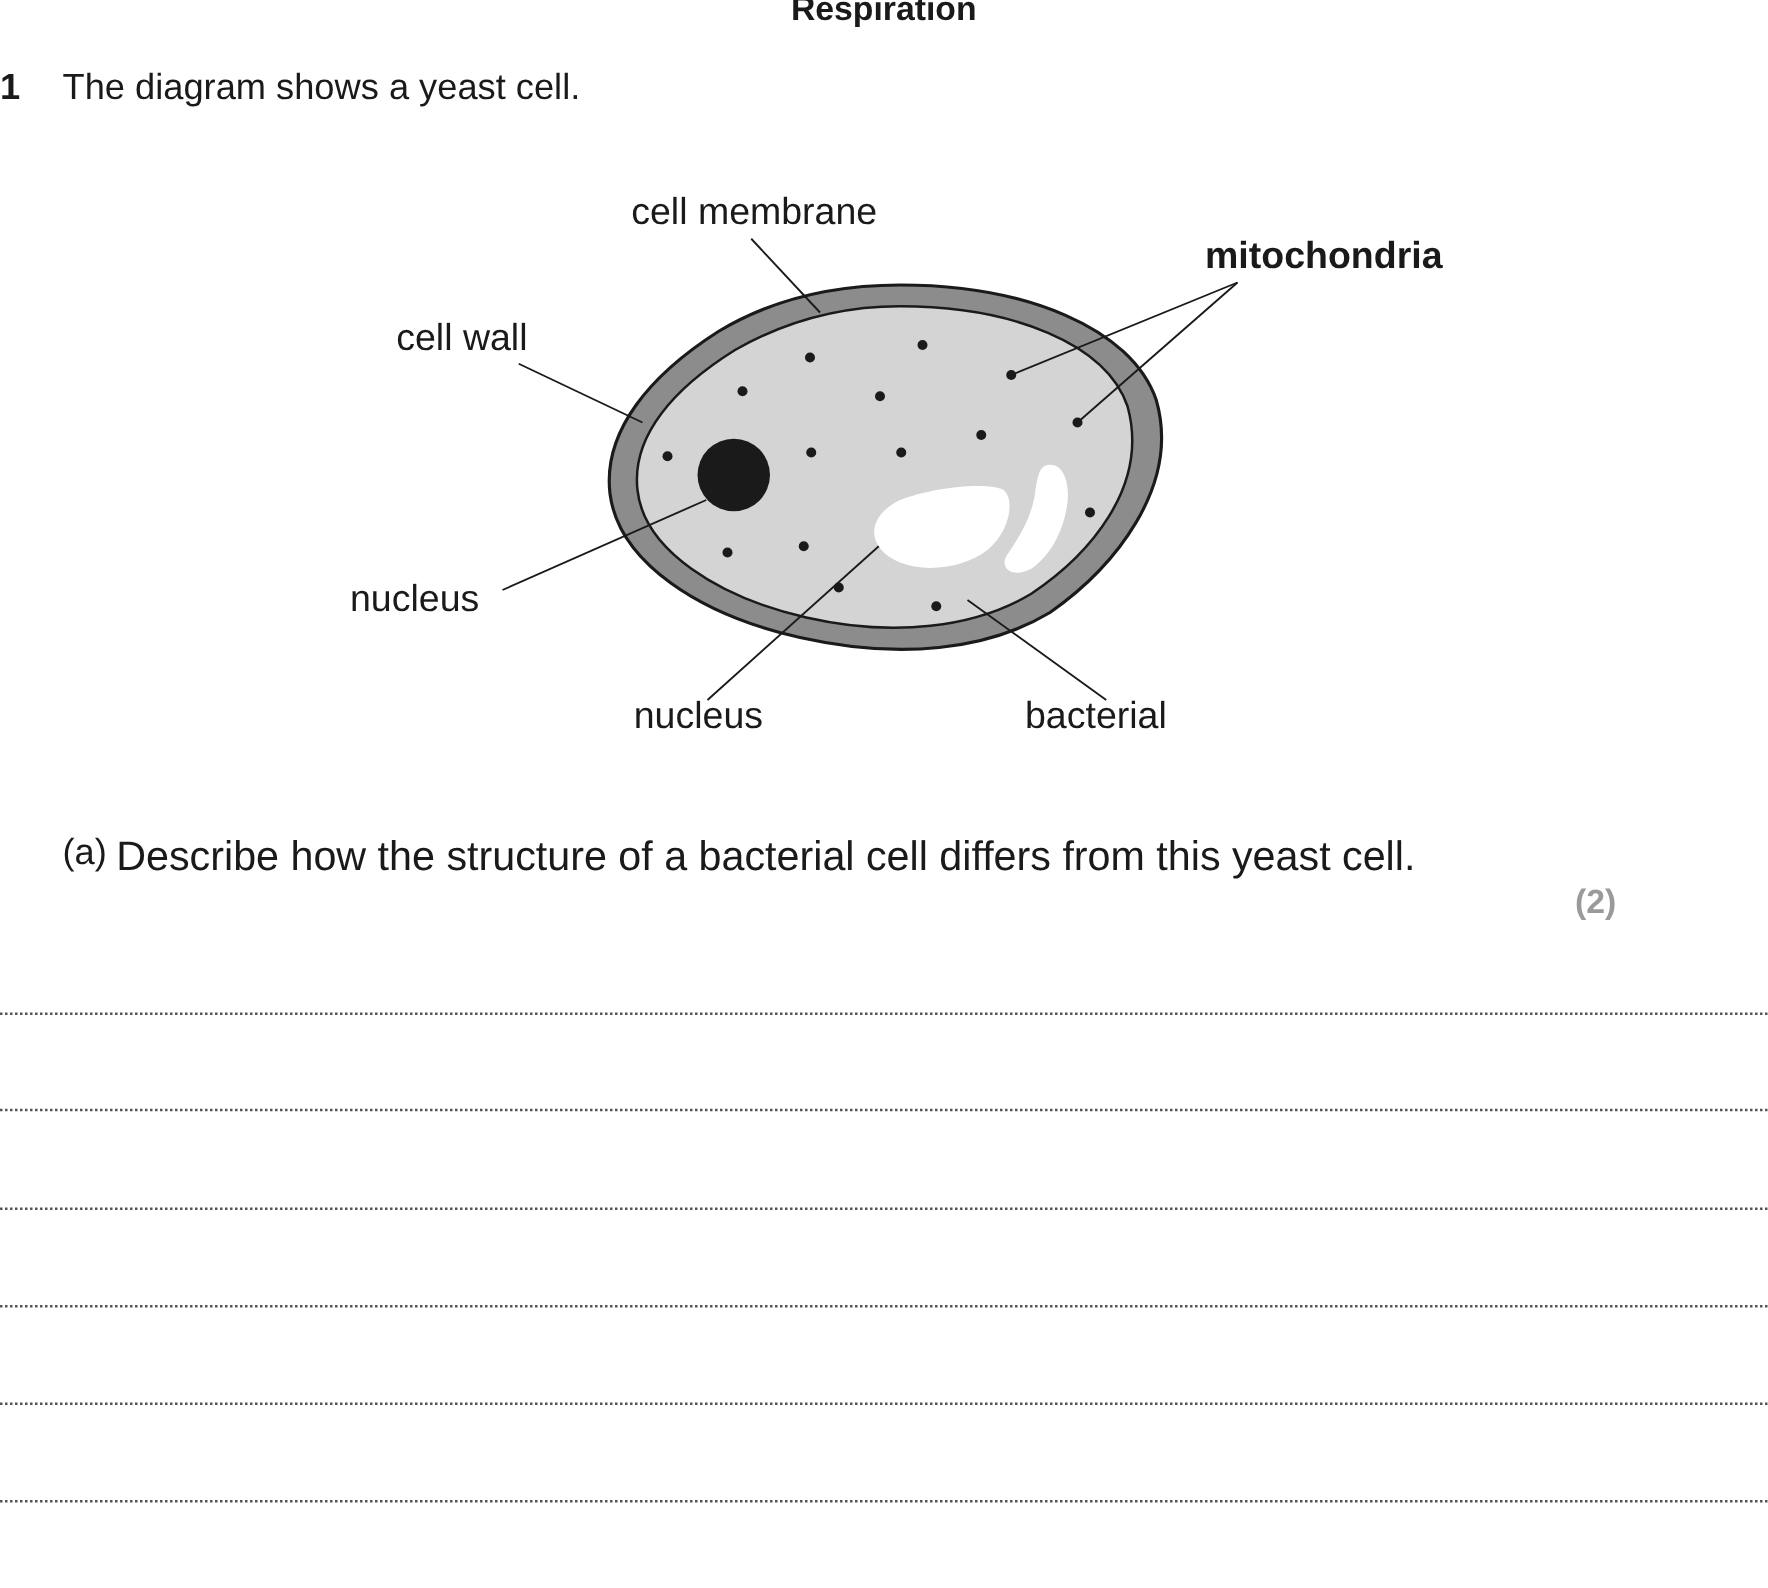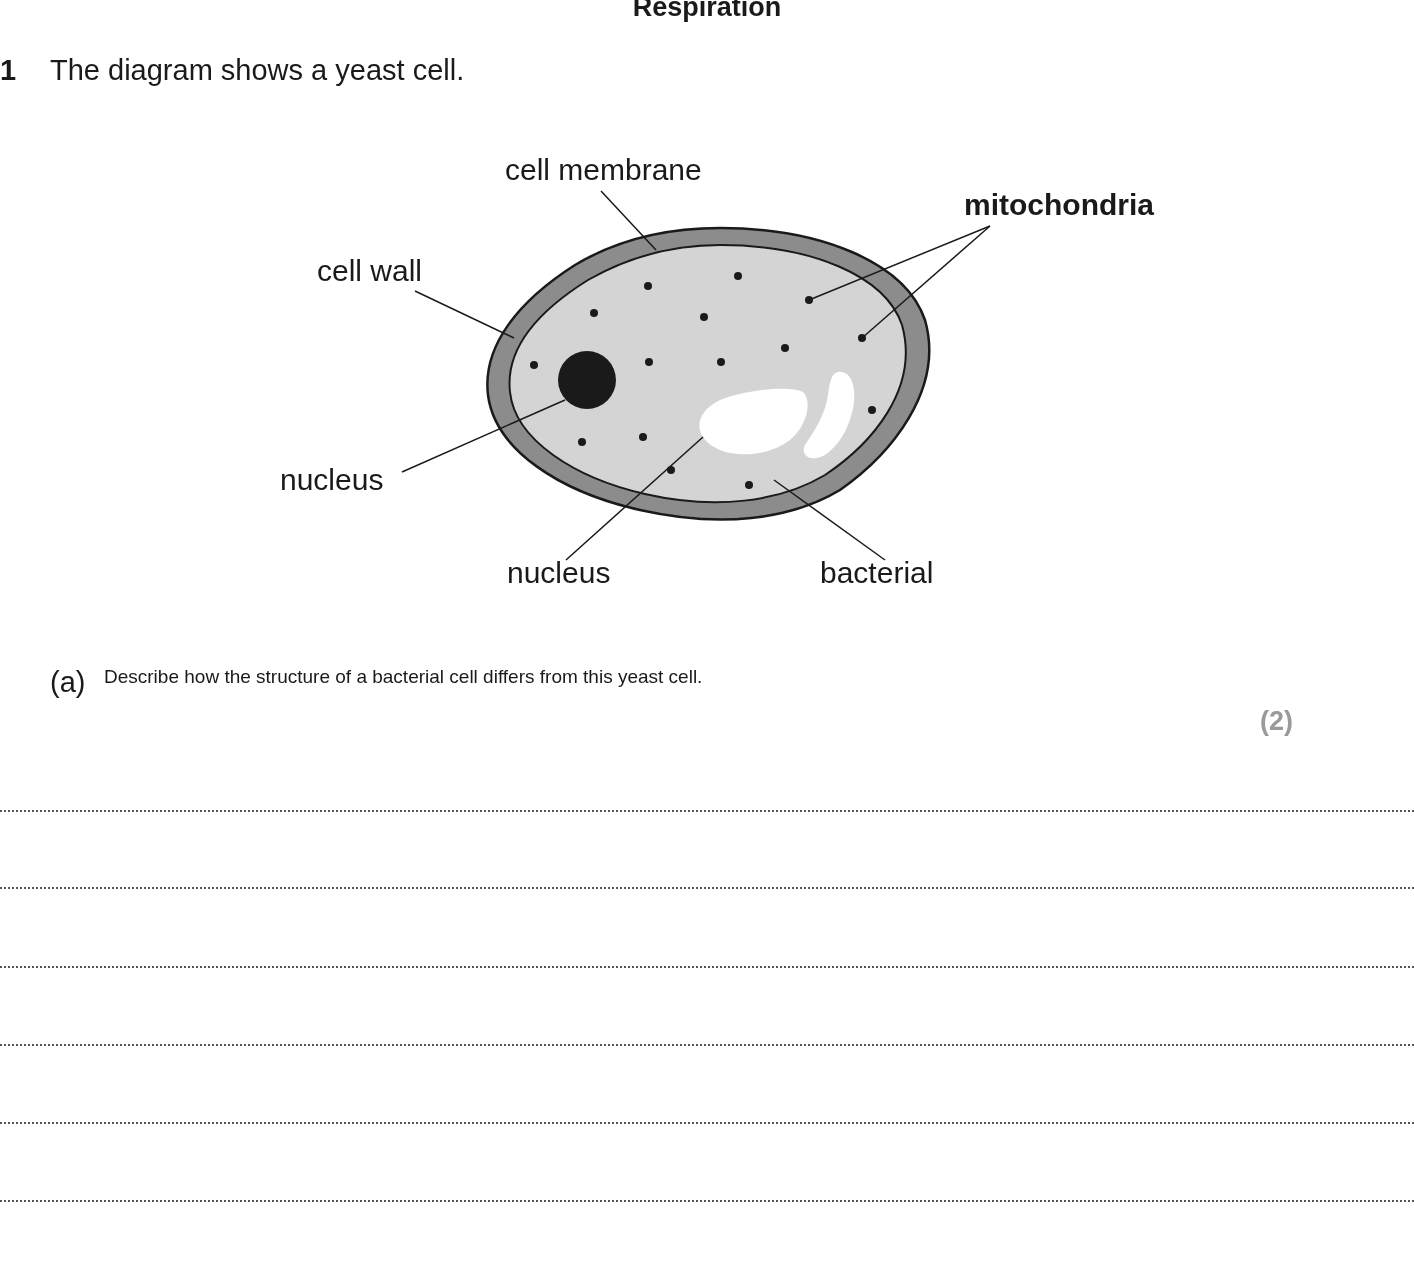--- a/index.html
+++ b/index.html
@@ -5,21 +5,21 @@
   html, body { margin: 0; padding: 0; background: #ffffff; }
   body { width: 1414px; height: 1270px; position: relative; overflow: hidden;
          font-family: "Liberation Sans", "DejaVu Sans", sans-serif; color: #1a1a1a; }
   .abs { position: absolute; white-space: nowrap; }
   .section-title { top: -8px; left: 0; width: 1414px; text-align: center; font-weight: bold; font-size: 27px; }
   .qnum { top: 54px; left: 0; font-weight: bold; font-size: 29px; }
   .qtext { top: 54px; left: 50px; font-size: 29px; text-align: right; }
   .label { font-size: 30px; }
   .diagram { position: absolute; left: 0; top: 0; }
   .sub-a-letter { top: 666px; left: 50px; font-size: 29px; }
-  .sub-a-text { top: 666px; left: 104px; font-size: 19px; text-align: right; }
+  .sub-a-text { top: 666px; left: 93px; font-size: 33px; text-align: right; }
   .marks { top: 706px; left: 1260px; font-size: 27px; font-weight: bold; color: #9a9a9a; }
   .line { position: absolute; left: 0; width: 1414px; height: 0; border-top: 2px dotted #555; }
 </style>
 </head>
 <body>
 
 <div class="abs section-title">Respiration</div>
 <div class="abs qnum">1</div>
 <div class="abs qtext">The diagram shows a yeast cell.</div>
 

